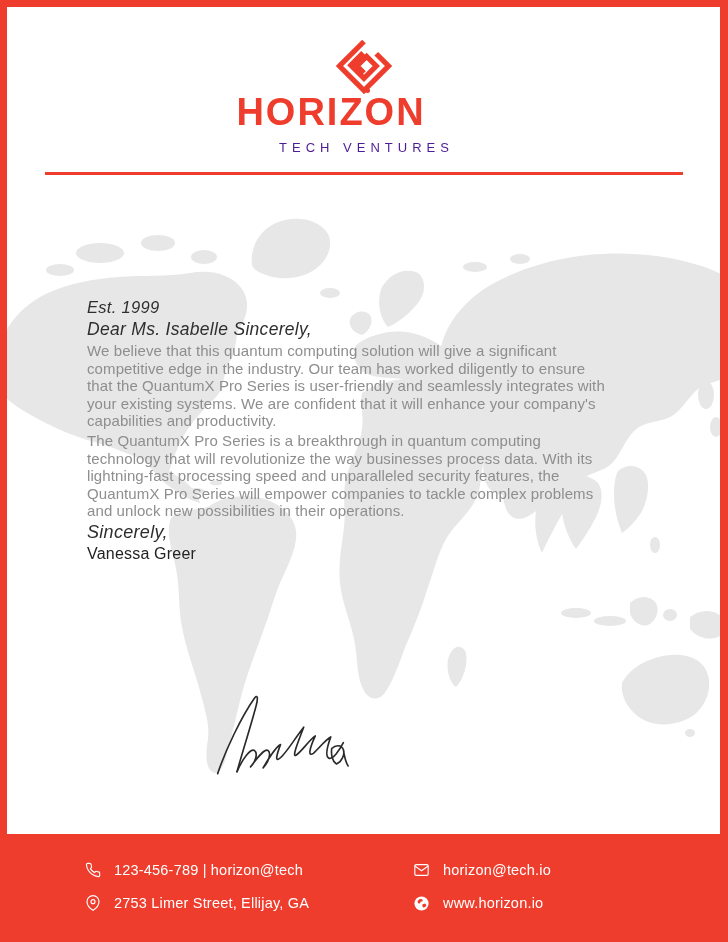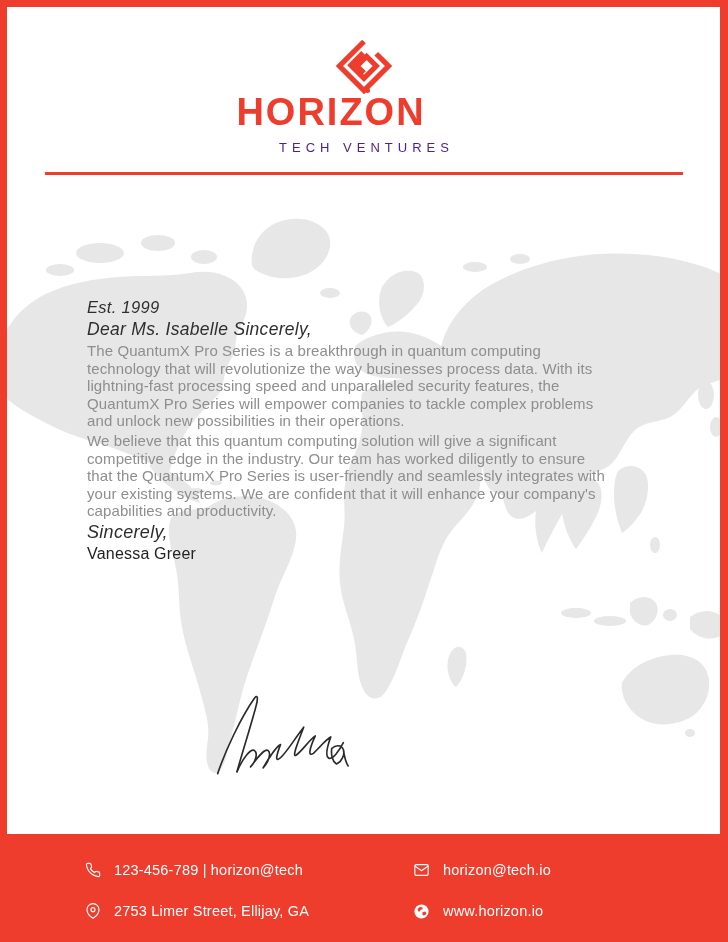--- a/index.html
+++ b/index.html
@@ -42,21 +42,21 @@
   .closing{font-size:18px;font-style:italic;color:#2E2E2E;margin:52px 0 0 0;letter-spacing:0.3px;}
   .signer{font-size:16px;font-weight:400;color:#222222;margin:40px 0 0 0;letter-spacing:0.2px;}
   .signature{position:absolute;left:208px;top:688px;width:145px;height:92px;z-index:3;}
   .signature path{fill:none;stroke:#2a2a2a;stroke-width:1.7;stroke-linecap:round;stroke-linejoin:round;}
 
   
   .footer{
     position:absolute;left:0;bottom:0;width:728px;height:108px;background:#EE3C2D;z-index:6;
     display:flex;padding:25px 0 0 85px;color:#ffffff;
   }
-  .footer-col{display:flex;flex-direction:column;gap:19px;}
+  .footer-col{display:flex;flex-direction:column;gap:11px;}
   .footer-col.col-left{width:328px;}
   .contact-row{display:flex;align-items:center;gap:13px;height:22px;}
   .contact-row svg{flex:0 0 auto;display:block;}
   .contact-text{font-size:14.5px;letter-spacing:0.2px;color:#ffffff;}
   .icon-stroke{fill:none;stroke:#ffffff;stroke-width:1.7;stroke-linecap:round;stroke-linejoin:round;}
 </style>
 </head>
 <body>
 
 <div class="page">
@@ -118,30 +118,30 @@
     <path d="M630 388 C638 380 650 380 656 388 C660 396 656 406 648 410 C640 412 632 406 630 398 Z"></path>
     <ellipse cx="670" cy="400" rx="7" ry="6"></ellipse>
     <path d="M690 402 C700 394 714 394 722 402 C728 408 726 418 718 422 C708 426 696 422 690 414 Z"></path>
     <path d="M622 468 C630 452 650 442 670 440 C690 438 704 446 708 460 C712 474 706 490 694 500 C680 510 660 512 646 506 C632 500 620 484 622 468 Z"></path>
     <ellipse cx="690" cy="518" rx="5" ry="4"></ellipse>
   </svg>
 
   <main class="letter">
     <p class="est">Est. 1999</p>
     <p class="salutation">Dear Ms. Isabelle Sincerely,</p>
+    <p class="body-para">We believe that this quantum computing solution will give a significant
+competitive edge in the industry. Our team has worked diligently to ensure
+that the QuantumX Pro Series is user-friendly and seamlessly integrates with
+your existing systems. We are confident that it will enhance your company's
+capabilities and productivity.</p>
     <p class="body-para">The QuantumX Pro Series is a breakthrough in quantum computing
 technology that will revolutionize the way businesses process data. With its
 lightning-fast processing speed and unparalleled security features, the
 QuantumX Pro Series will empower companies to tackle complex problems
 and unlock new possibilities in their operations.</p>
-    <p class="body-para">We believe that this quantum computing solution will give a significant
-competitive edge in the industry. Our team has worked diligently to ensure
-that the QuantumX Pro Series is user-friendly and seamlessly integrates with
-your existing systems. We are confident that it will enhance your company's
-capabilities and productivity.</p>
     <p class="closing">Sincerely,</p>
     <p class="signer">Vanessa Greer</p>
   </main>
 
   <svg class="signature" viewBox="0 0 150 90" aria-hidden="true">
     <path d="M10 86 C18 62 34 28 48 8 C51 4 52 7 50 15 C44 38 36 62 30 84"></path>
     <path d="M30 84 C36 70 44 60 48 62 C52 65 49 74 44 79 C51 70 58 60 62 62 C66 65 62 75 57 80 C63 70 70 58 75 56 C72 64 69 73 73 71 C79 68 88 52 99 38 C92 56 87 69 91 67 C97 63 104 52 111 47 C105 60 103 69 109 65 C115 60 121 51 127 48 C123 59 121 68 125 70 C129 72 136 62 140 54"></path>
     <path d="M128 60 C132 56 138 56 140 61 C142 66 138 74 133 76 C129 74 127 67 128 60 M140 61 C141 68 142 74 145 78"></path>
   </svg>
 

